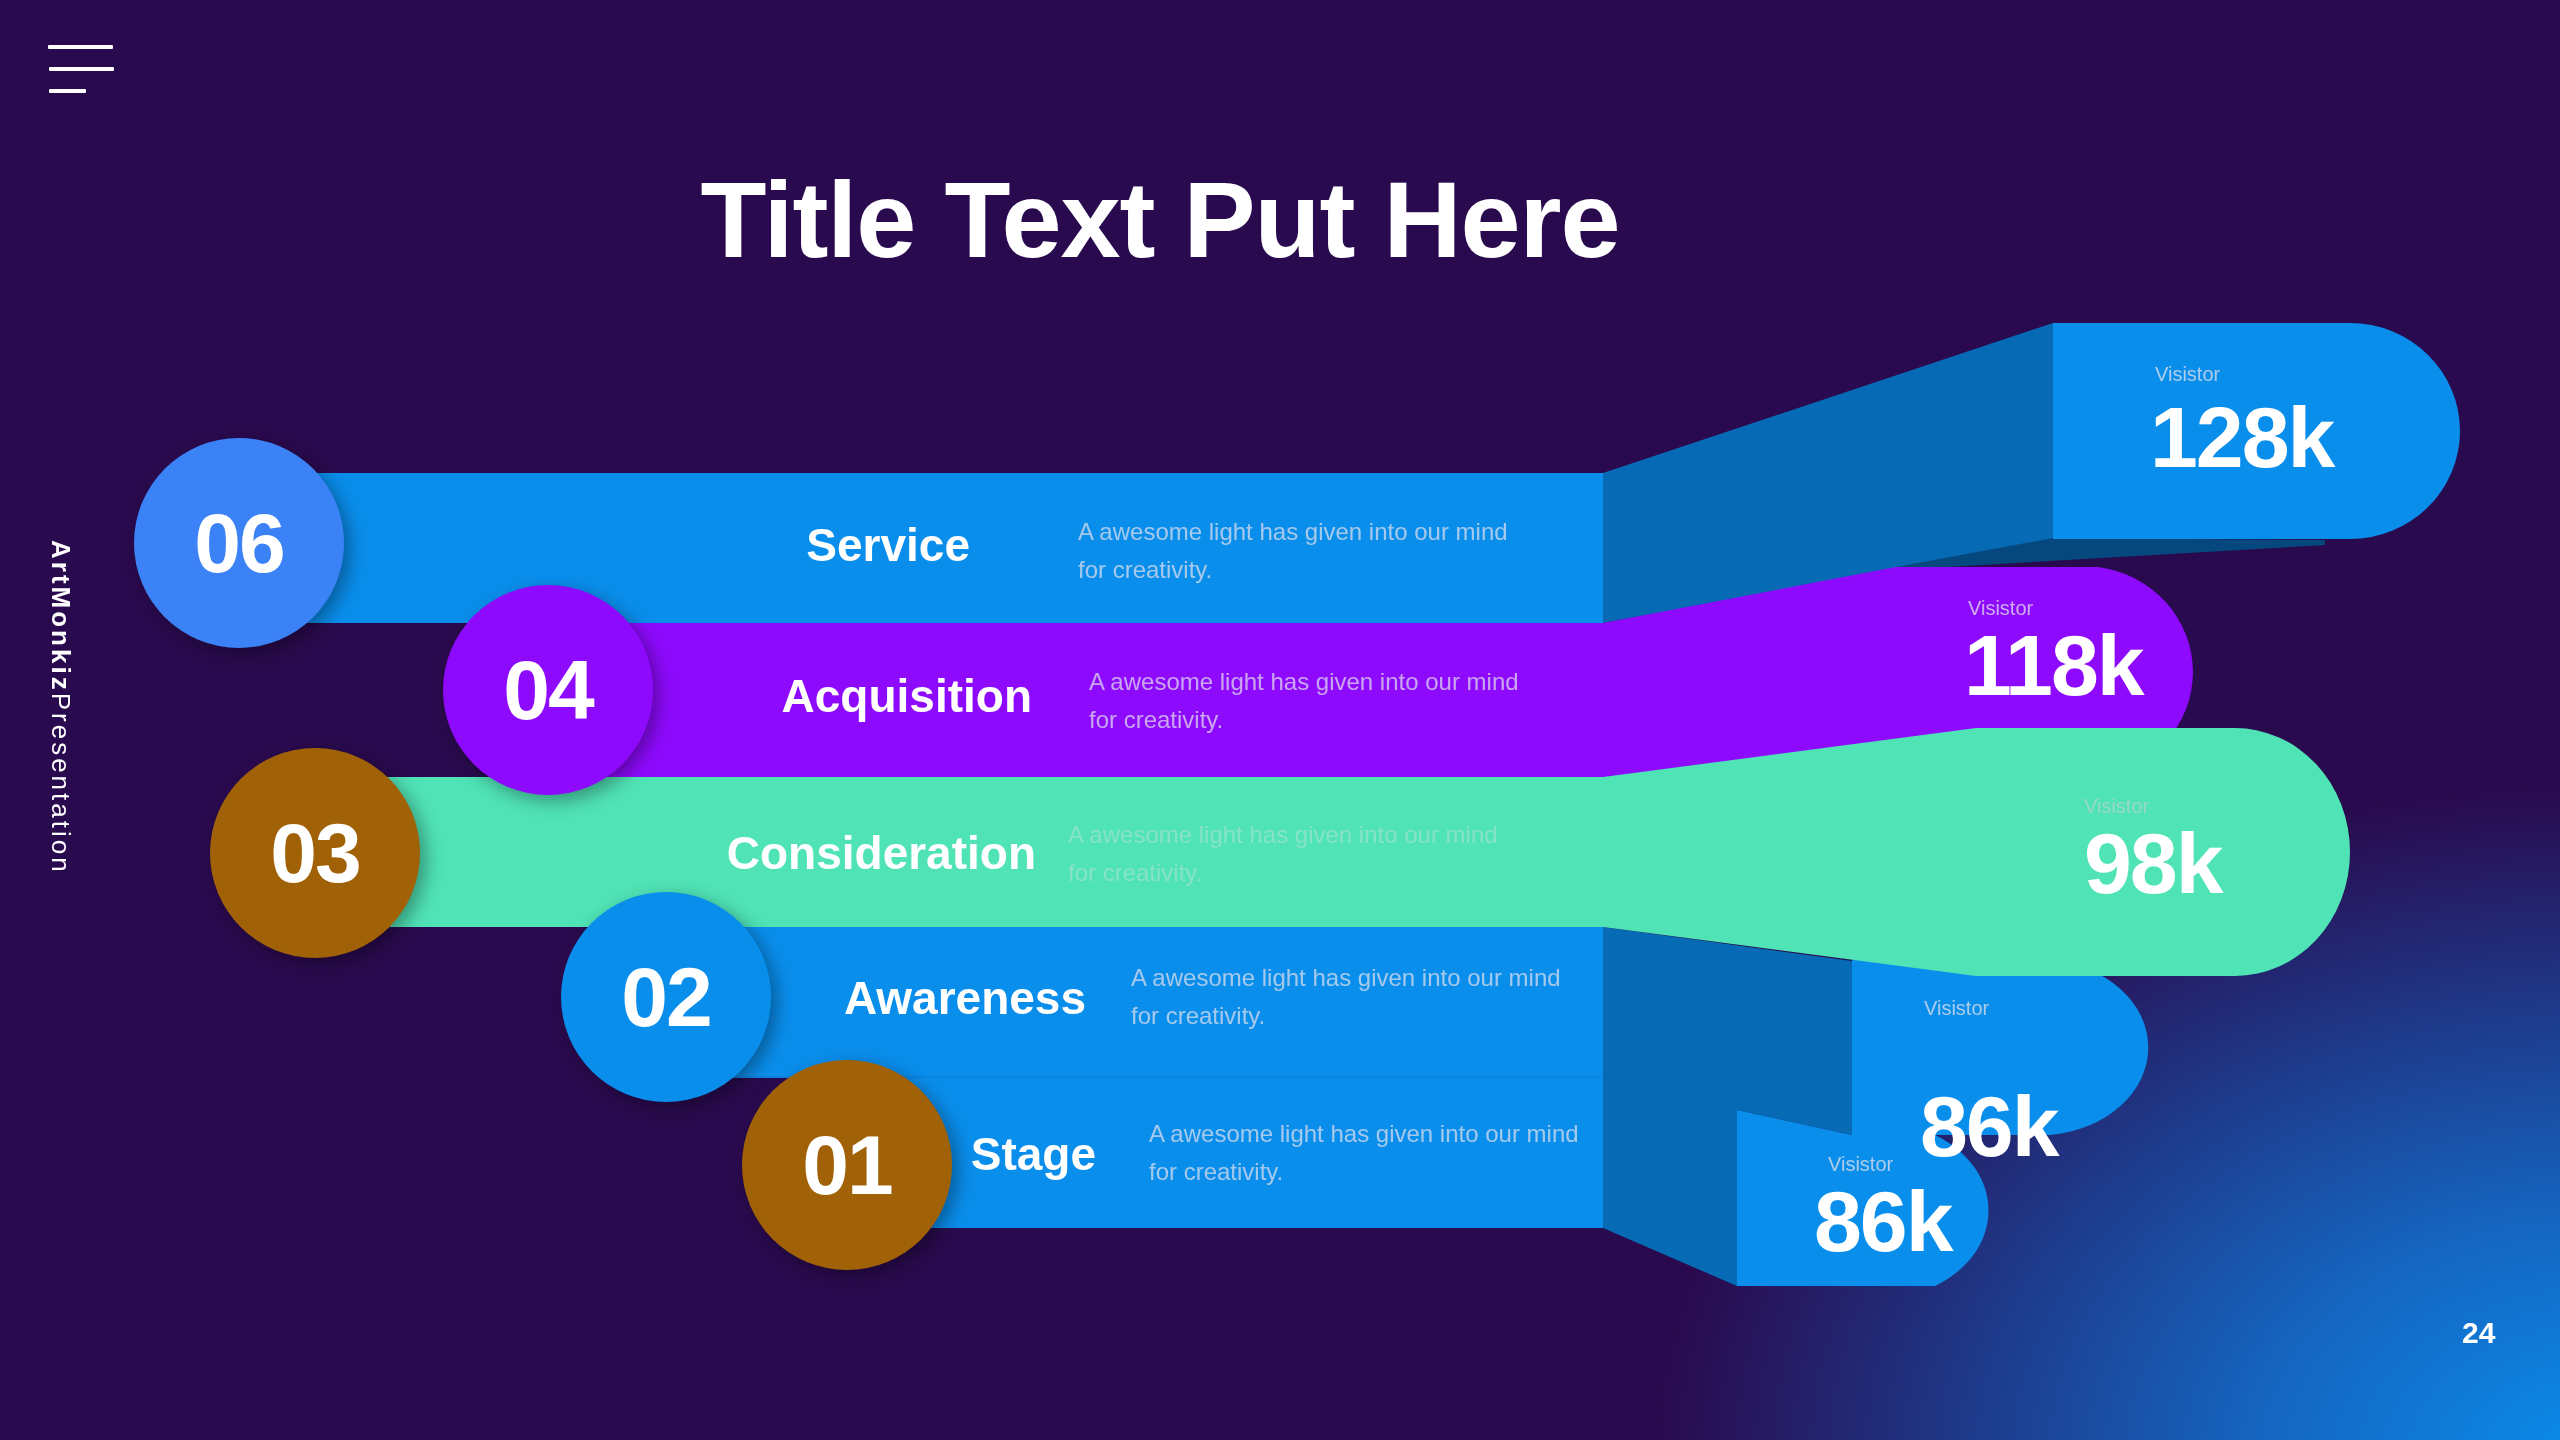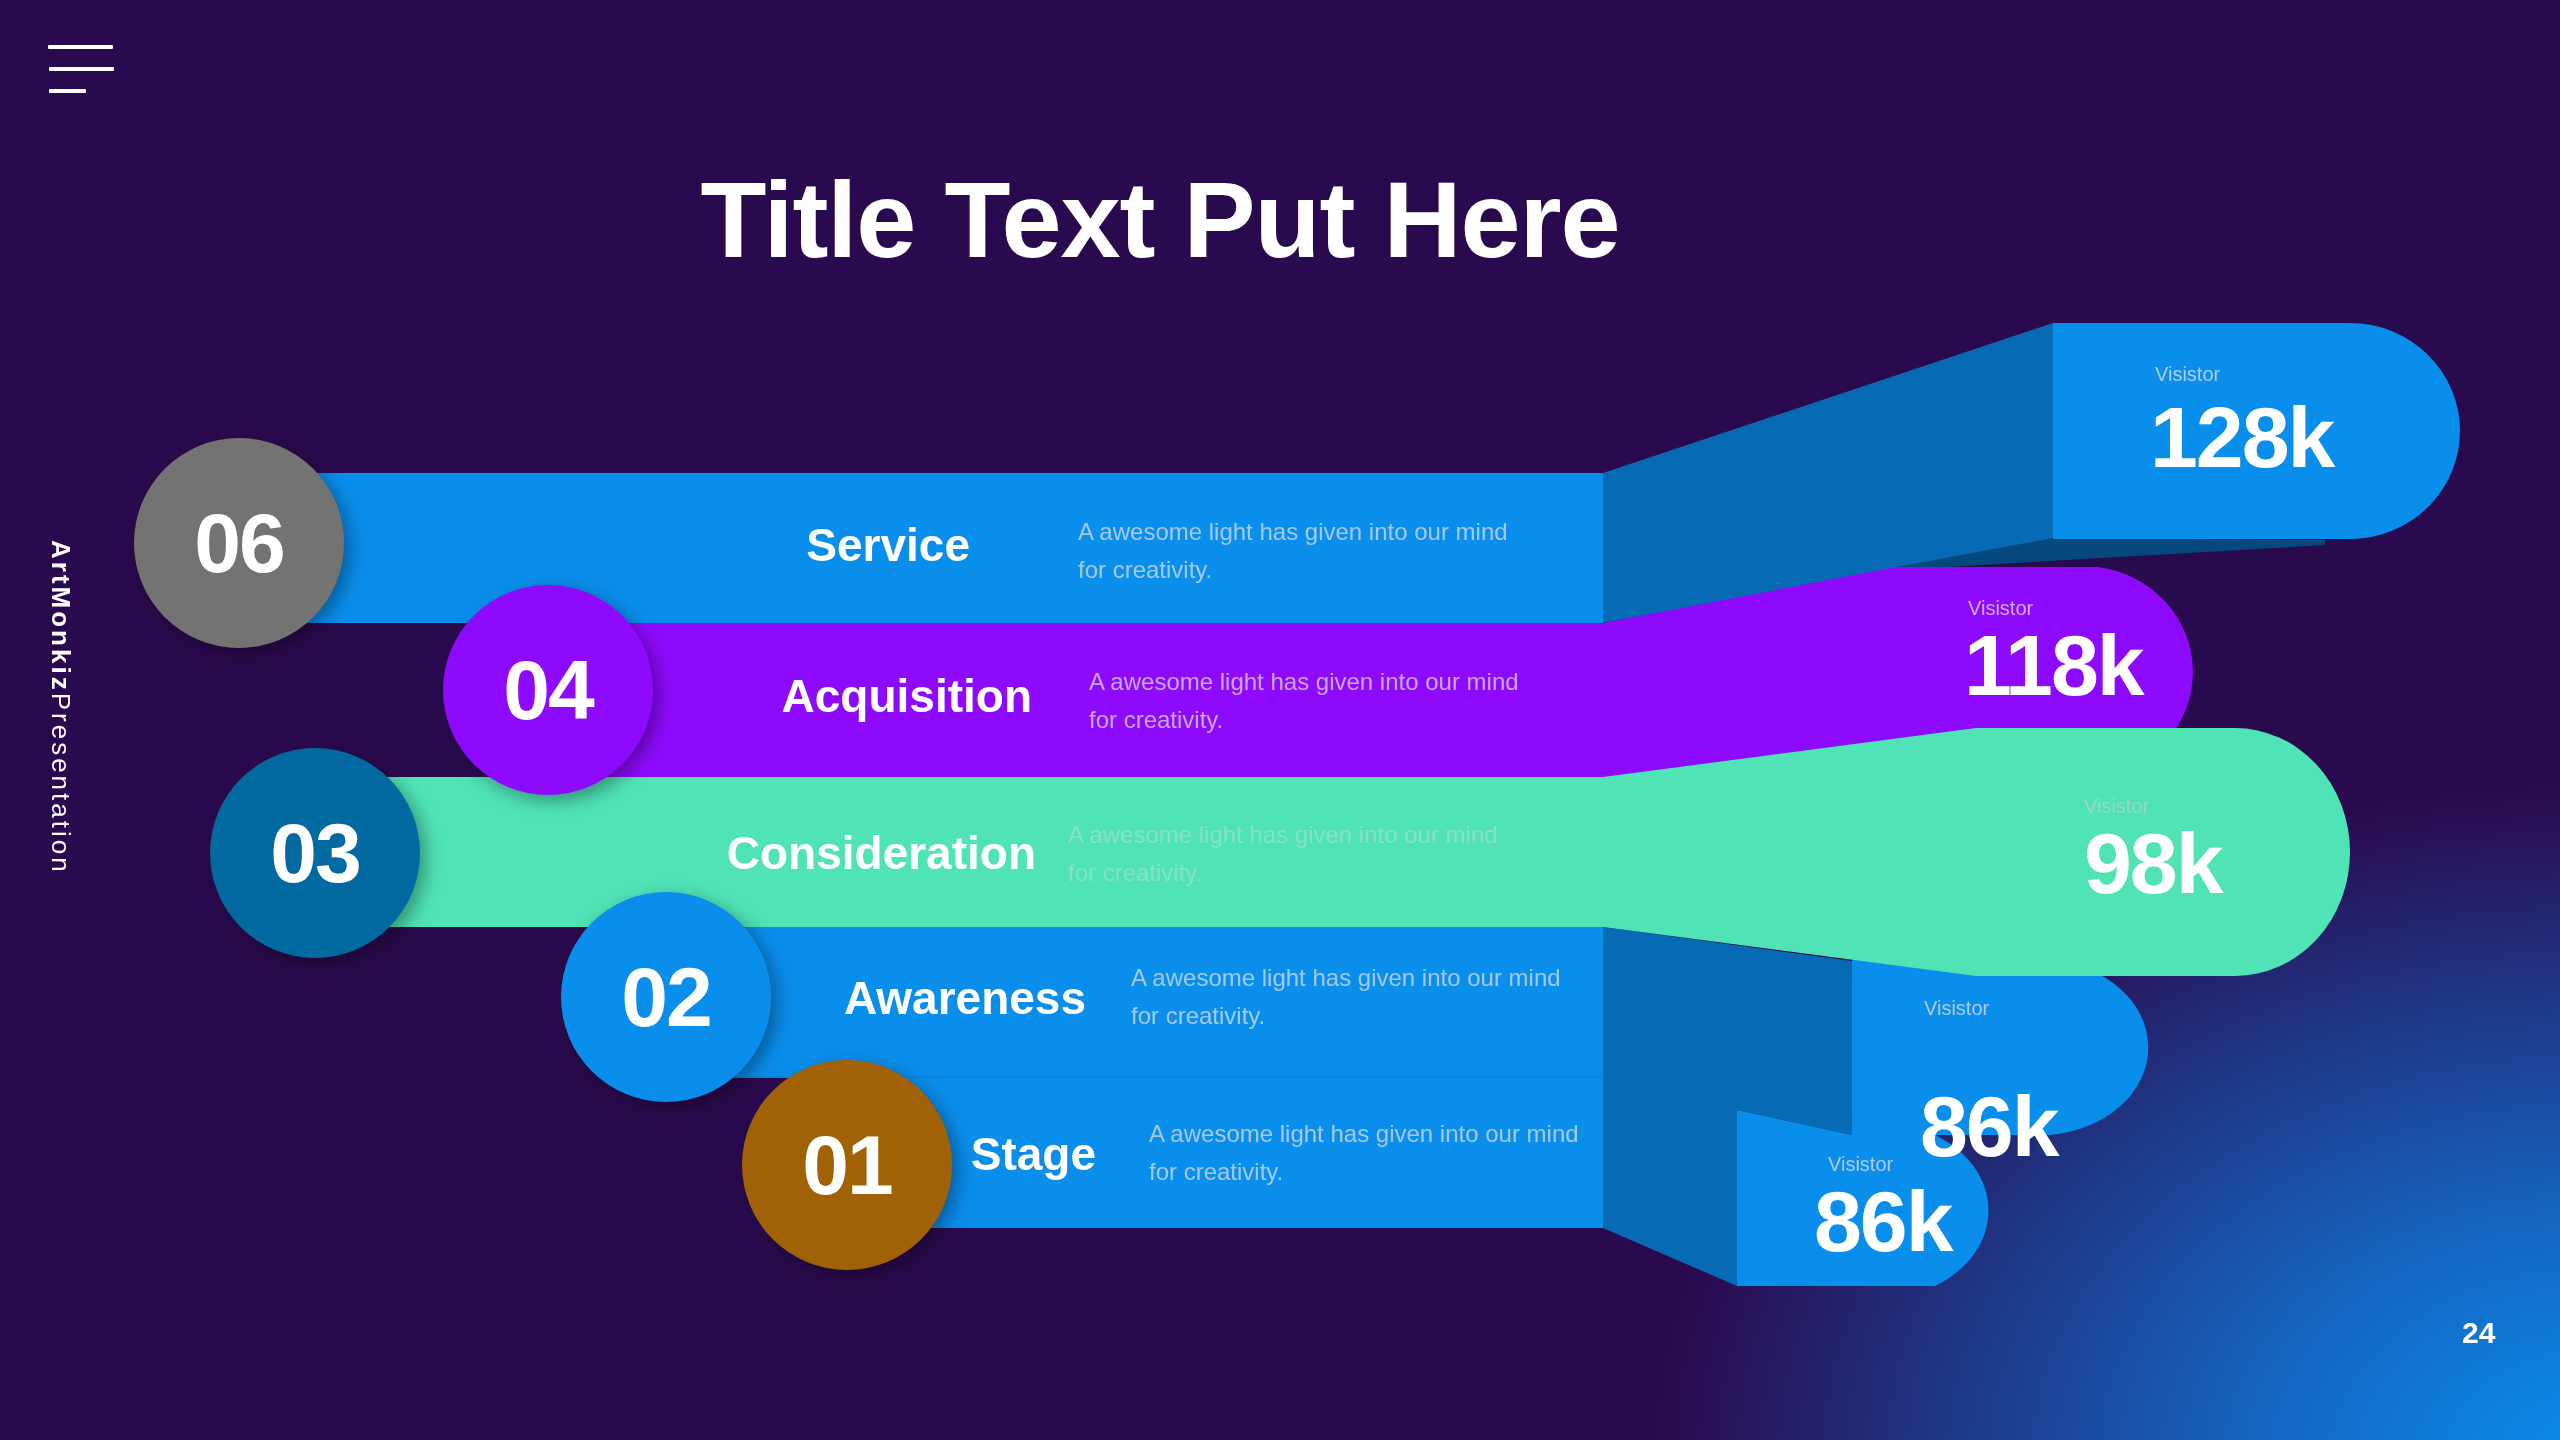--- a/index.html
+++ b/index.html
@@ -83,23 +83,23 @@
   <path d="M1737,1110 L1852,1135 H1935 A110,88 0 0 1 1935,1286 H1737 Z" fill="#0A8EEC"></path>
   <rect x="660" y="927" width="943" height="150" fill="#0A8EEC"></rect>
   <rect x="810" y="1077" width="793" height="151" fill="#0A8EEC"></rect>
   <line x1="660" y1="1077" x2="1603" y2="1077" stroke="#0B86E0" stroke-width="2"></line>
 
   <path d="M545,623 H1603 L1896,567 H2098 A110,106 0 0 1 2098,777 H1603 H545 Z" fill="#8E0AFD"></path>
 
   <path d="M310,777 H1603 L1976,728 H2235 A115,124 0 0 1 2235,976 H1976 L1603,927 H310 Z" fill="#50E3B6"></path>
 </svg>
 
-<div class="circle" style="left:134px;top:438px;background:#737373;">06</div>
+<div class="circle" style="left:134px;top:438px;background:#3b82f6;">06</div>
 <div class="circle" style="left:443px;top:585px;background:#8E0AFD;">04</div>
-<div class="circle" style="left:210px;top:748px;background:#0369a1;">03</div>
+<div class="circle" style="left:210px;top:748px;background:#a16207;">03</div>
 <div class="circle" style="left:561px;top:892px;background:#0A8EEC;">02</div>
 <div class="circle" style="left:742px;top:1060px;background:#a16207;">01</div>
 
 <div class="label" style="right:1590px;top:515px;">Service</div>
 <div class="label" style="right:1528px;top:666px;">Acquisition</div>
 <div class="label" style="right:1524px;top:823px;">Consideration</div>
 <div class="label" style="right:1474px;top:968px;">Awareness</div>
 <div class="label" style="right:1464px;top:1124px;">Stage</div>
 
 <div class="desc" style="left:1078px;top:513px;width:440px;">A awesome light has given into our mind for creativity.</div>

